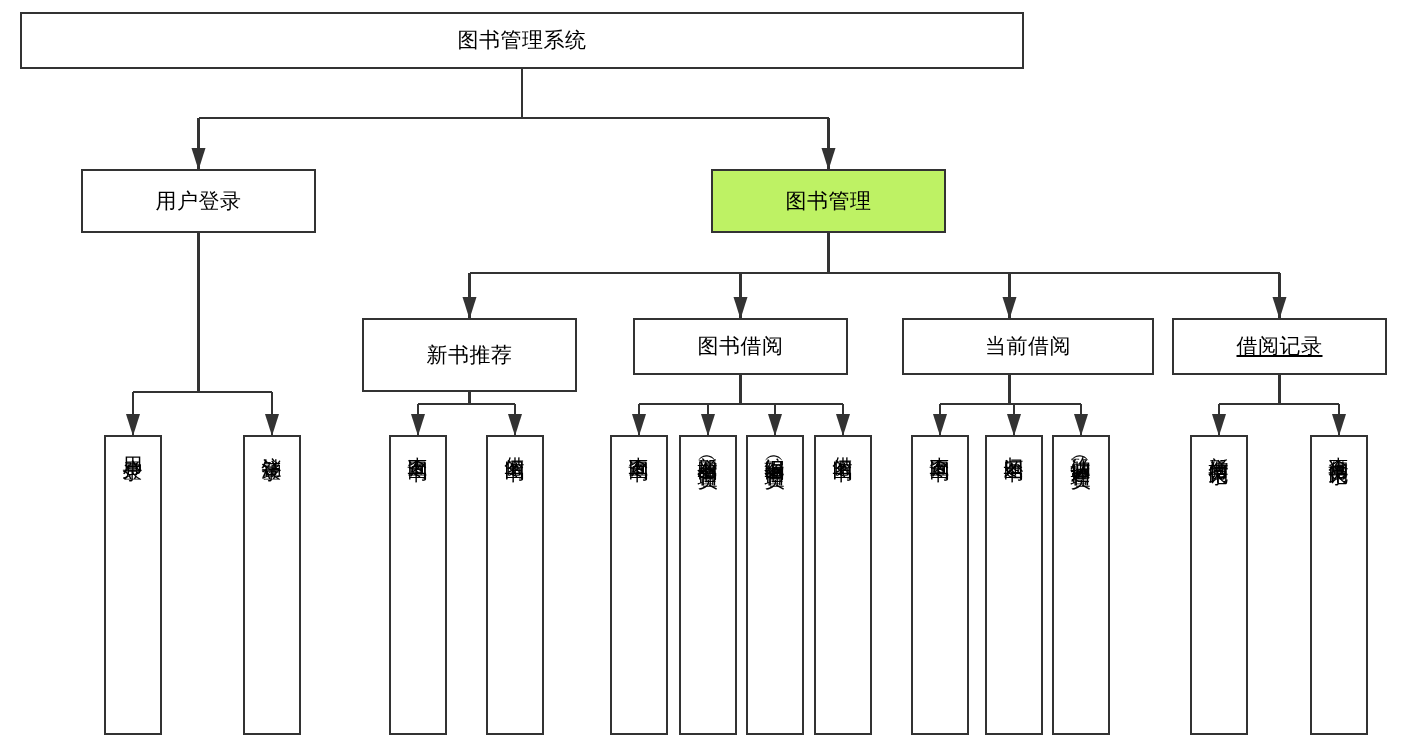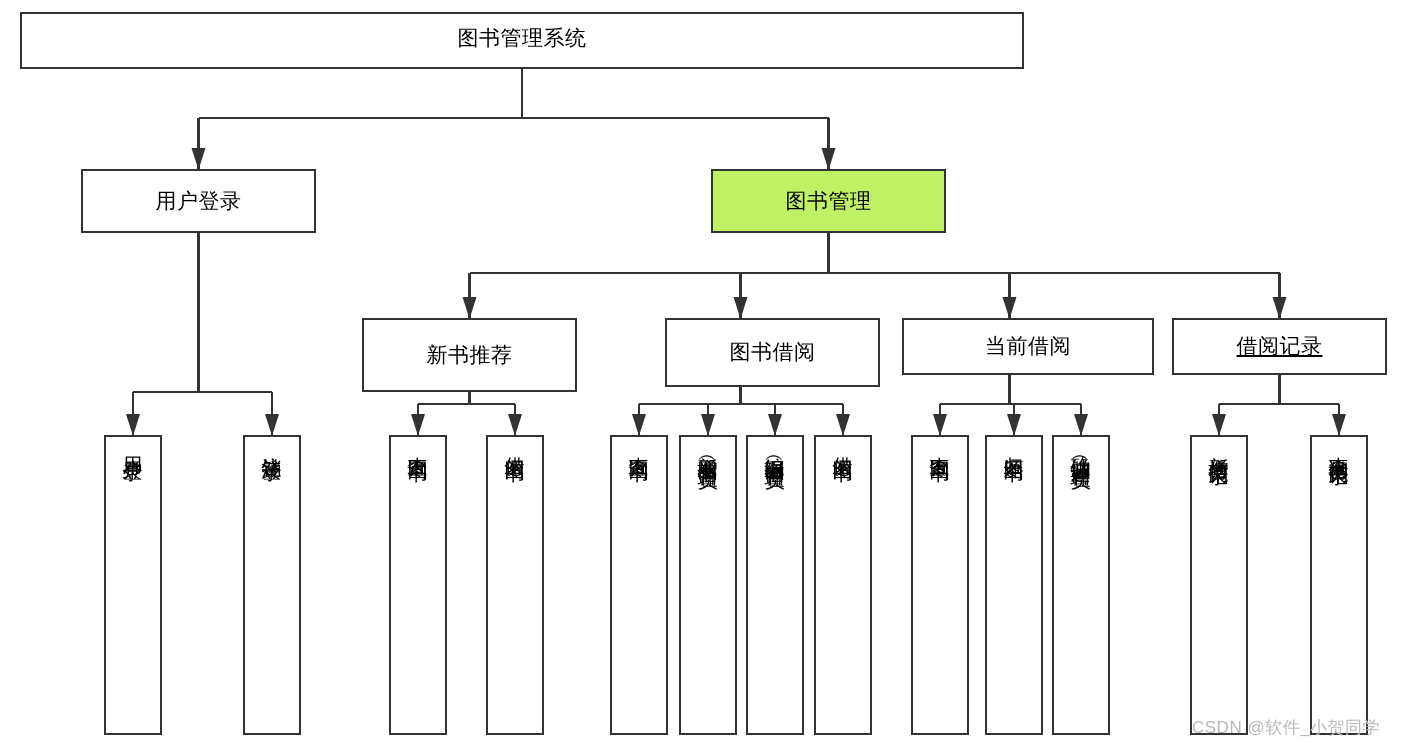--- a/index.html
+++ b/index.html
@@ -129,33 +129,33 @@
       <g>
         <line x1="1279.5" y1="375" x2="1279.5" y2="404" stroke="#333333" stroke-width="2.4" shape-rendering="crispEdges"></line>
         <line x1="1219" y1="404" x2="1339" y2="404" stroke="#333333" stroke-width="2.4" shape-rendering="crispEdges"></line>
         <line x1="1219" y1="404" x2="1219" y2="435" stroke="#333333" stroke-width="2.4" shape-rendering="crispEdges"></line>
         <path d="M1212,414 L1226,414 L1219,436 Z" fill="#333333"></path>
         <line x1="1339" y1="404" x2="1339" y2="435" stroke="#333333" stroke-width="2.4" shape-rendering="crispEdges"></line>
         <path d="M1332,414 L1346,414 L1339,436 Z" fill="#333333"></path>
       </g>
     </svg>
   <div id="nodes">
-      <div class="node horizontal" style="left: 20px; top: 12px; width: 1004px; height: 57px; border-color: rgb(51, 51, 51); background: rgb(255, 255, 255); color: rgb(0, 0, 0); font-family: Liberation Mono, monospace;">
+      <div class="node horizontal" style="left: 20px; top: 12px; width: 1004px; height: 57px; border-color: rgb(51, 51, 51); background: rgb(255, 255, 255); color: rgb(0, 0, 0);">
         <span class="label">图书管理系统</span>
       </div>
       <div class="node horizontal" style="left: 81px; top: 169px; width: 235px; height: 64px; border-color: rgb(51, 51, 51); background: rgb(255, 255, 255); color: rgb(0, 0, 0);">
         <span class="label">用户登录</span>
       </div>
       <div class="node horizontal" style="left: 711px; top: 169px; width: 235px; height: 64px; border-color: rgb(51, 51, 51); background: #bef264; color: rgb(0, 0, 0);">
         <span class="label">图书管理</span>
       </div>
       <div class="node horizontal" style="left: 362px; top: 318px; width: 215px; height: 74px; border-color: rgb(51, 51, 51); background: rgb(255, 255, 255); color: rgb(0, 0, 0);">
         <span class="label">新书推荐</span>
       </div>
-      <div class="node horizontal" style="left: 633px; top: 318px; width: 215px; height: 69px; border-color: rgb(51, 51, 51); background: rgb(255, 255, 255); color: rgb(0, 0, 0); margin-left: 32px;">
+      <div class="node horizontal" style="left: 633px; top: 318px; width: 215px; height: 57px; border-color: rgb(51, 51, 51); background: rgb(255, 255, 255); color: rgb(0, 0, 0);">
         <span class="label">图书借阅</span>
       </div>
       <div class="node horizontal" style="left: 902px; top: 318px; width: 252px; height: 57px; border-color: rgb(51, 51, 51); background: rgb(255, 255, 255); color: rgb(0, 0, 0);">
         <span class="label">当前借阅</span>
       </div>
       <div class="node horizontal" style="left: 1172px; top: 318px; width: 215px; height: 57px; border-color: rgb(51, 51, 51); background: rgb(255, 255, 255); color: rgb(0, 0, 0); text-decoration: underline;">
         <span class="label">借阅记录</span>
       </div>
       <div class="node vertical" style="left: 104px; top: 435px; width: 58px; height: 300px; border-color: rgb(51, 51, 51); background: rgb(255, 255, 255); color: rgb(0, 0, 0);">
         <span class="label">用户登录</span>
@@ -190,14 +190,13 @@
       <div class="node vertical" style="left: 1052px; top: 435px; width: 58px; height: 300px; border-color: rgb(51, 51, 51); background: rgb(255, 255, 255); color: rgb(0, 0, 0);">
         <span class="label">确认归还（管理员）</span>
       </div>
       <div class="node vertical" style="left: 1190px; top: 435px; width: 58px; height: 300px; border-color: rgb(51, 51, 51); background: rgb(255, 255, 255); color: rgb(0, 0, 0);">
         <span class="label">新增借阅记录</span>
       </div>
       <div class="node vertical" style="left: 1310px; top: 435px; width: 58px; height: 300px; border-color: rgb(51, 51, 51); background: rgb(255, 255, 255); color: rgb(0, 0, 0);">
         <span class="label">查询借阅记录</span>
       </div>
     </div>
-  <div class="watermark" style="left: 1192px; top: 716px; color: rgb(185, 185, 185);">CSDN @软件_小贺同学</div>
 </div>
 
 </body></html>

